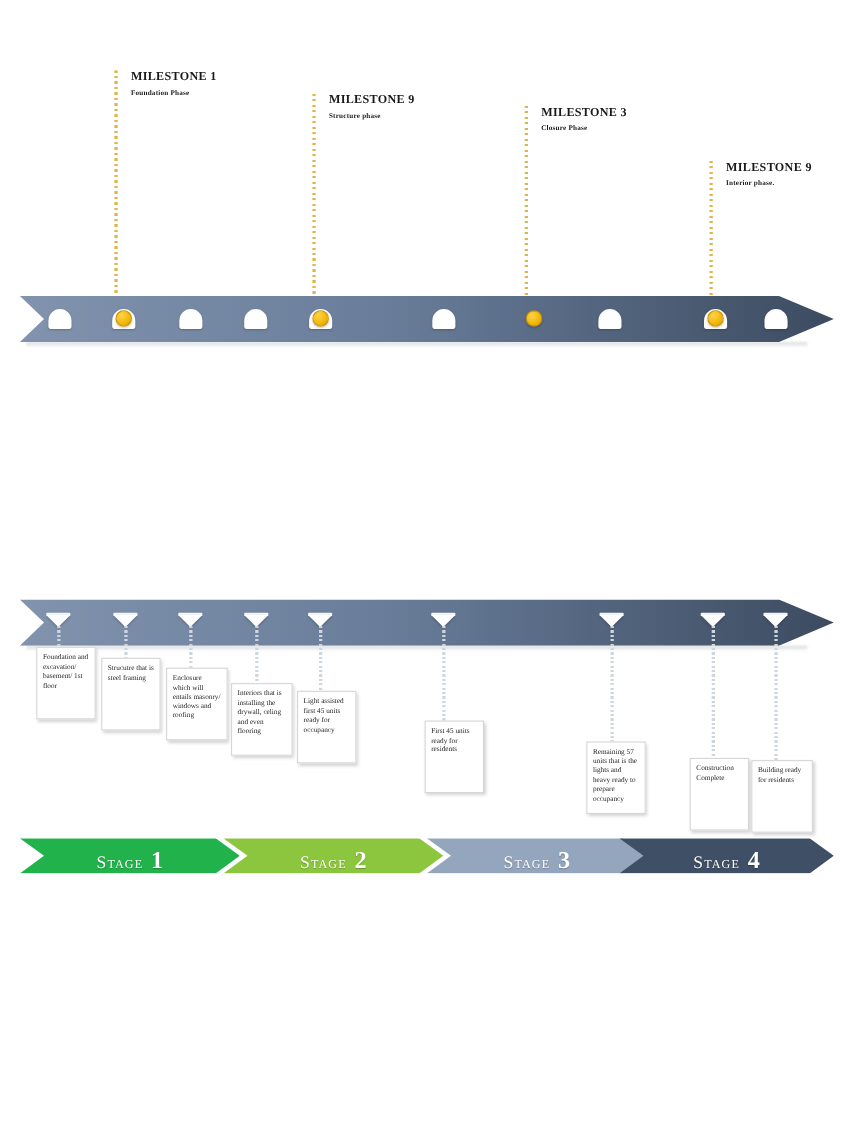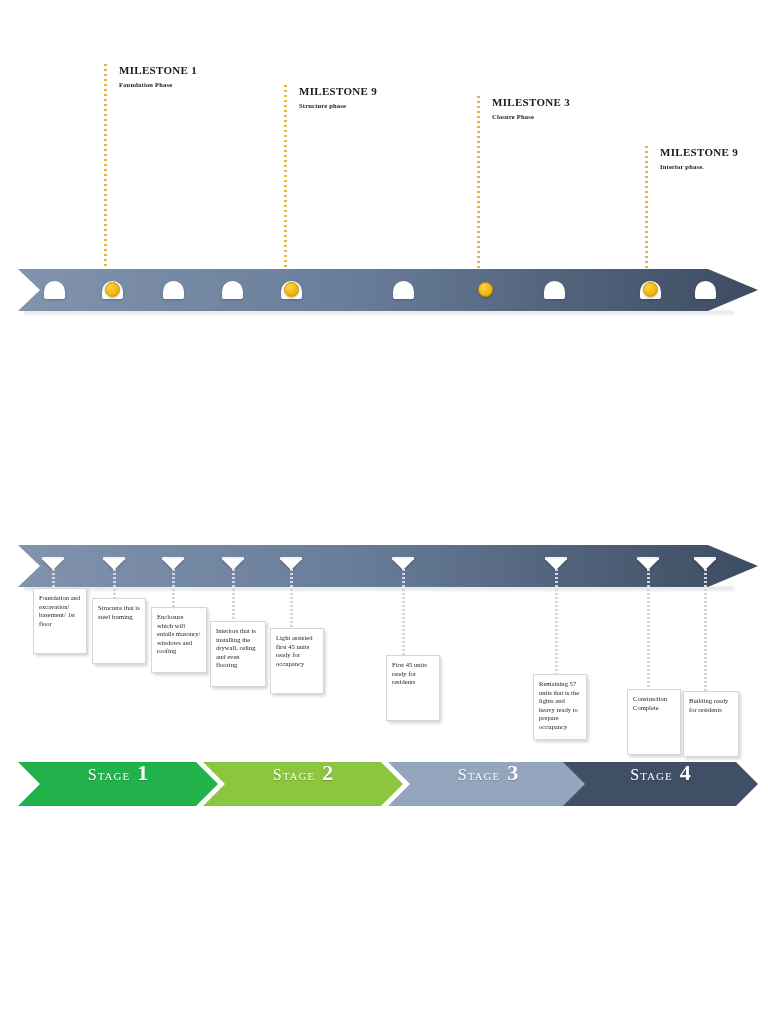--- a/index.html
+++ b/index.html
@@ -120,23 +120,23 @@
     font-family: "Liberation Serif", serif;
     font-size: 6.6px;
     line-height: 8.6px;
     color: #1f1f1f;
     overflow: hidden;
   }
 
   
   .stage {
     position: absolute;
-    height: 44px;
+    height: 32px;
     display: flex;
-    align-items: flex-start;
+    align-items: flex-end;
     justify-content: center;
     color: #ffffff;
     text-shadow: 0 1px 1px rgba(0,0,0,0.25);
     filter: drop-shadow(1px 1.5px 1.5px rgba(0,0,0,0.22));
   }
   .stage-word {
     font-family: "Liberation Serif", serif;
     font-variant: small-caps;
     font-size: 16px;
     letter-spacing: 1px;

